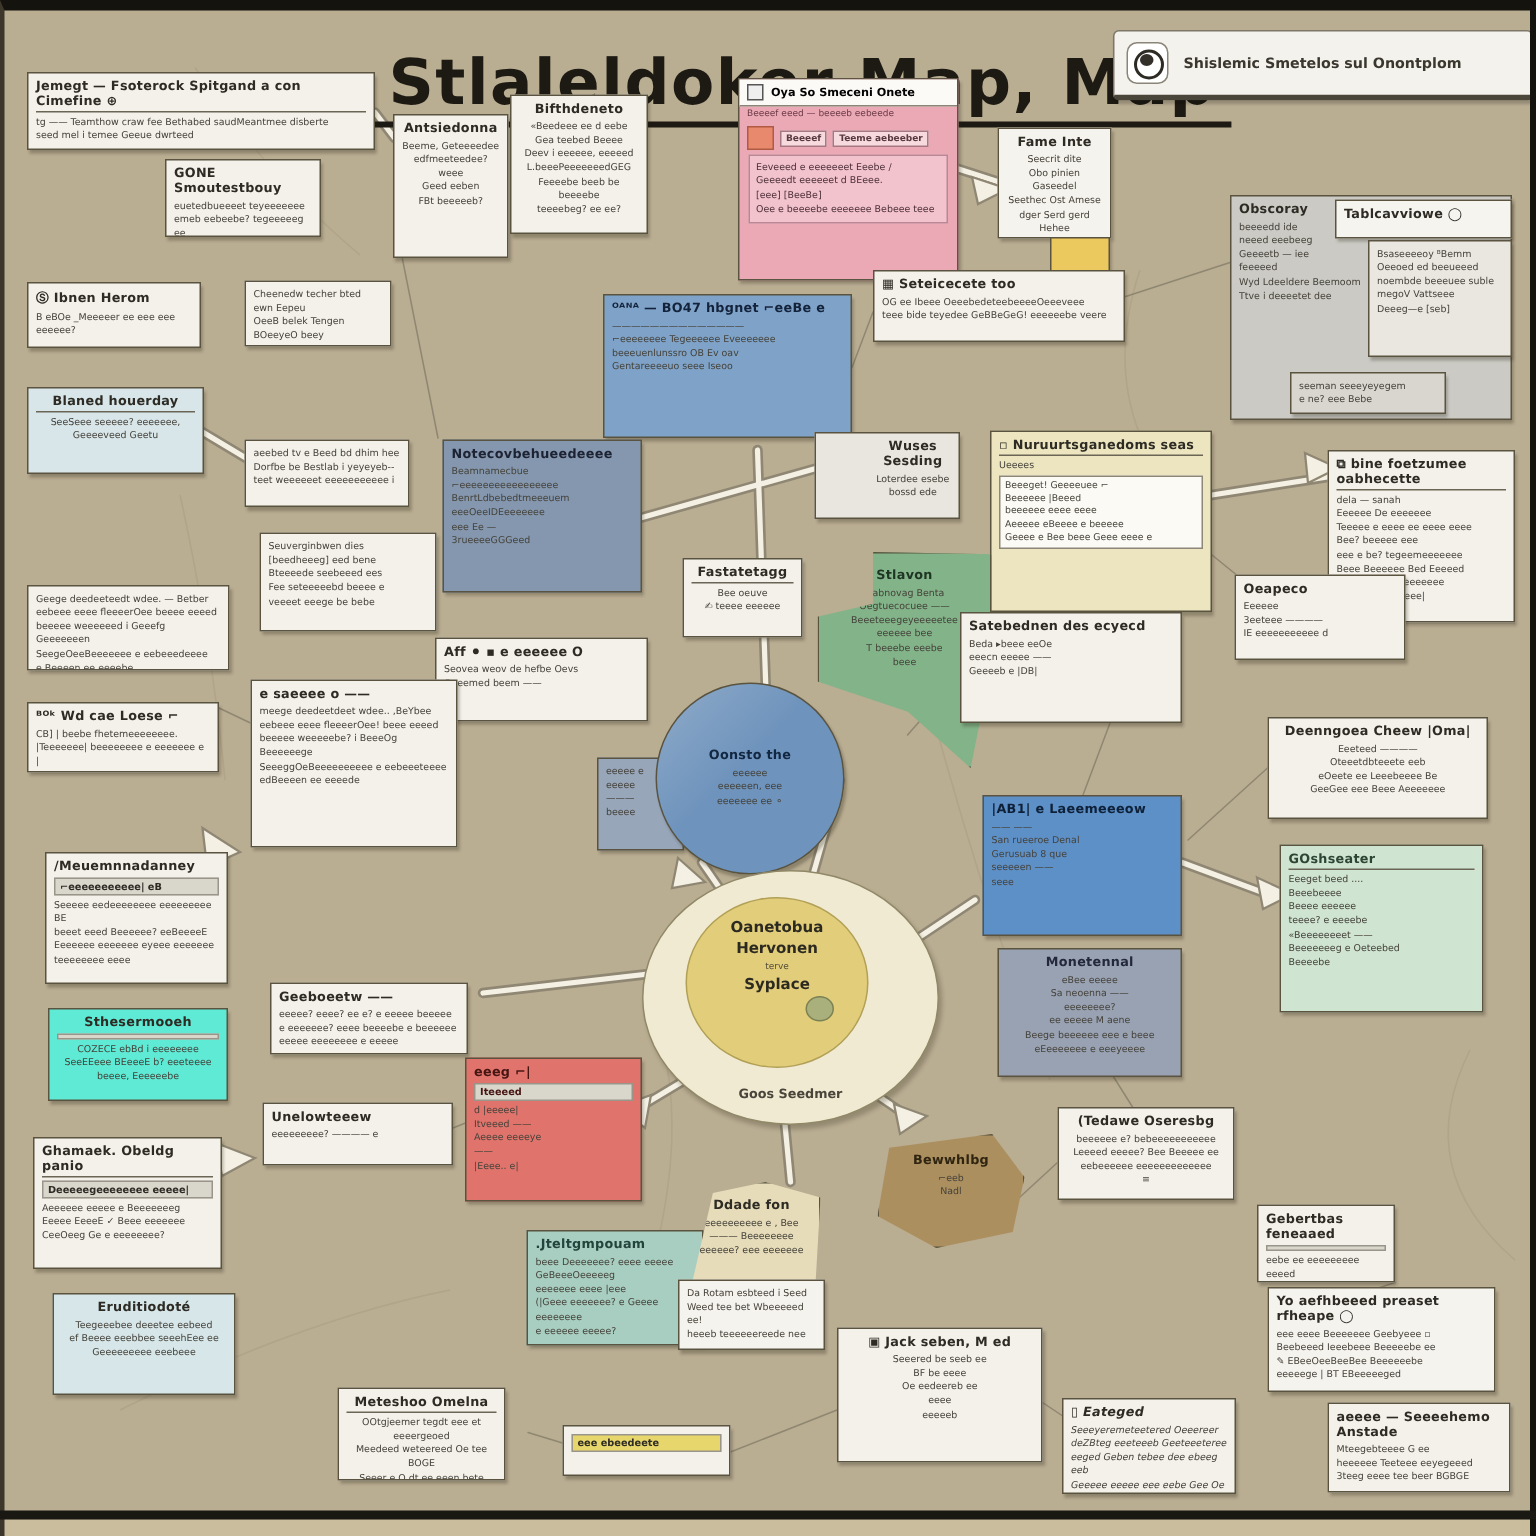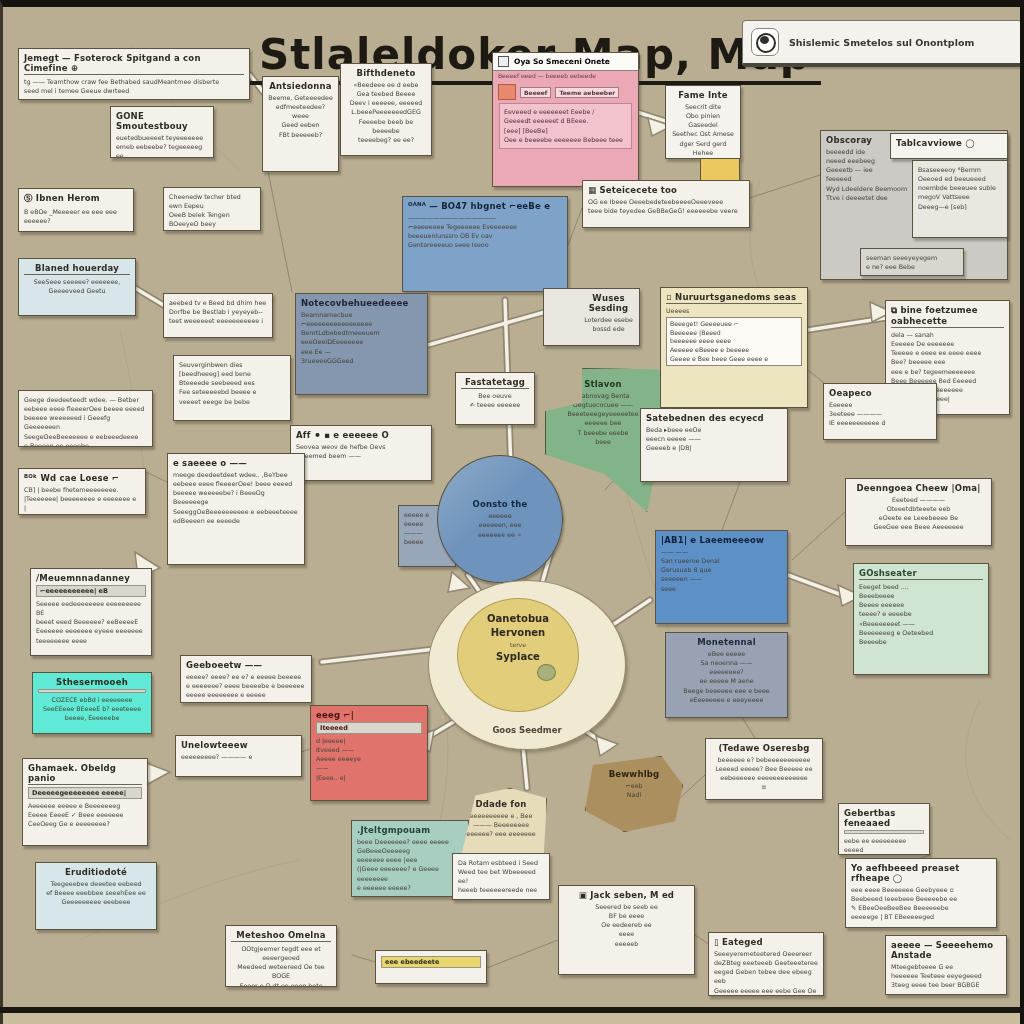--- a/index.html
+++ b/index.html
@@ -596,21 +596,21 @@
     </div>
       <div class="note" style="left: 845px; top: 858px; width: 152px; height: 70px; background: rgb(245, 243, 237);">
       <div class="note-title">Yo aefhbeeed preaset rfheape ◯</div>
 
       <div class="note-body">eee eeee  Beeeeeee Geebyeee  ▫
 Beebeeed  Ieeebeee Beeeeebe  ee
 ✎  EBeeOeeBeeBee Beeeeeebe
 eeeeege   | BT  EBeeeeeged</div>
 
     </div>
-      <div class="note" style="left: 708px; top: 932px; width: 116px; height: 64px; background: rgb(243, 241, 234);">
+      <div class="note" style="left: 708px; top: 932px; width: 116px; height: 64px; background: rgb(243, 241, 234); font-style: italic;">
       <div class="note-title">▯  Eateged</div>
 
       <div class="note-body">Seeeyeremeteetered  Oeeereer
 deZBteg eeeteeeb Geeteeeteree
 eeged Geben tebee dee ebeeg eeb
 Geeeee eeeee   eee eebe Gee Oe ee</div>
 
     </div>
       <div class="note" style="left: 885px; top: 935px; width: 122px; height: 60px; background: rgb(243, 241, 234);">
       <div class="note-title">aeeee — Seeeehemo Anstade</div>

